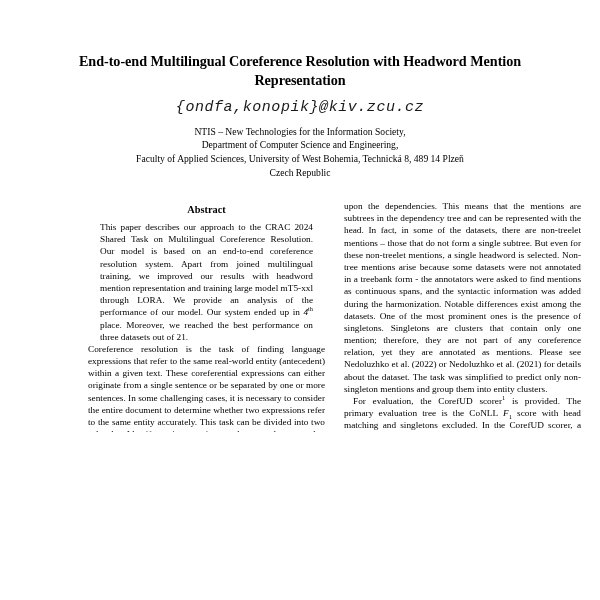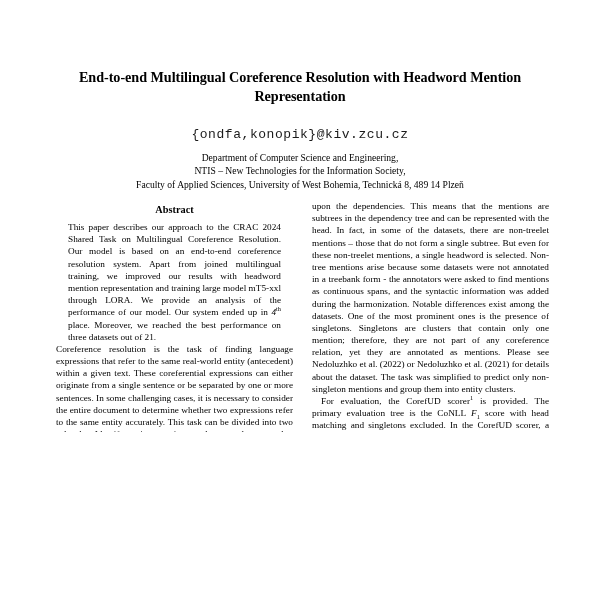--- a/index.html
+++ b/index.html
@@ -14,21 +14,21 @@
     font-family: "Liberation Serif", "DejaVu Serif", serif;
     color: #000000;
     -webkit-font-smoothing: antialiased;
   }
 
   .page {
     position: relative;
     width: 600px;
     height: 432px;
     overflow: hidden;
-    padding: 16px;
+    padding: 0;
     box-sizing: border-box;
   }
 
   
   .titleblock {
     padding: 52px 60px 0 60px;
     text-align: center;
   }
   .paper-title {
     font-size: 14.2px;
@@ -42,25 +42,26 @@
     font-size: 10.6px;
     font-weight: bold;
     letter-spacing: 0.1px;
   }
   .authors .conj {
     font-weight: normal;
     font-size: 10.2px;
     padding: 0 2px;
   }
   .email {
-    margin-top: 21px;
+    margin-top: 9px;
     font-family: "Liberation Mono", "DejaVu Sans Mono", monospace;
-    font-size: 13px;
+    font-size: 15px;
     letter-spacing: 0.55px;
     color: #1a1a1a;
+    font-style: italic;
   }
   .affiliation {
     margin-top: 9px;
     font-size: 9.6px;
     line-height: 1.42;
   }
   .affiliation div {
     white-space: nowrap;
   }
 
@@ -72,20 +73,21 @@
     width: 600px;
     height: 400px;
     overflow: hidden;
   }
   .col {
     position: absolute;
     top: 0;
     width: 237px;
     height: 400px;
     overflow: hidden;
+    margin-left: 32px;
   }
   .col-left  { left: 56px; }
   .col-right { left: 312px; }
 
   .abstract-head {
     text-align: center;
     font-size: 10.3px;
     font-weight: bold;
     margin: 4px 0 6px 0;
   }
@@ -127,23 +129,24 @@
 <div class="page">
 
   <div class="titleblock">
 
     <h1 class="paper-title">End-to-end Multilingual Coreference Resolution with Headword Mention Representation</h1>
 
 
     <div class="email">{ondfa,konopik}@kiv.zcu.cz</div>
 
     <div class="affiliation">
+      <div>NTIS – New Technologies for the Information Society,</div>
       <div>Department of Computer Science and Engineering,</div>
-      <div>NTIS – New Technologies for the Information Society,</div>
       <div>Faculty of Applied Sciences, University of West Bohemia, Technická 8, 489 14 Plzeň</div>
+      <div>Czech Republic</div>
     </div>
   </div>
 
   <div class="columns">
 
     <div class="col col-left">
 
       <div class="abstract-head">Abstract</div>
 
       <div class="abstract-body">

